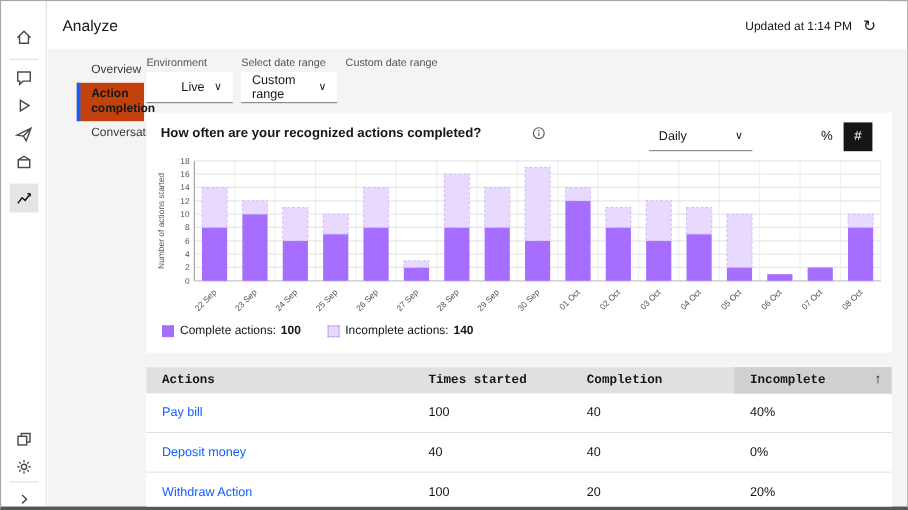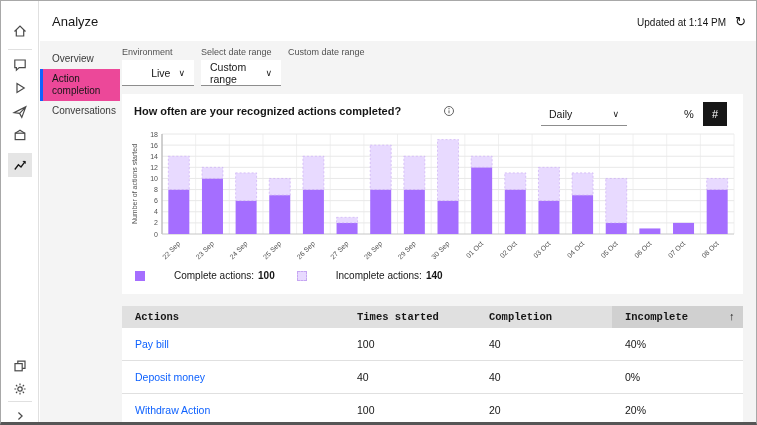--- a/index.html
+++ b/index.html
@@ -16,35 +16,35 @@
   }
   .rail-icon {
     position:absolute; left:7px; width:24px; height:24px;
     display:flex; align-items:center; justify-content:center; cursor:pointer;
   }
   .rail-icon svg { display:block; }
   .rail-icon.selected { background:#e5e5e5; }
   .rail-divider { position:absolute; left:7px; width:24px; border-top:1px solid #e0e0e0; }
   
   .header {
-    position:absolute; left:39px; top:0; right:0; height:40px; background:#ffffff;
+    position:absolute; left:39px; top:0; right:16px; height:40px; background:#ffffff;
   }
   .page-title { position:absolute; left:12px; top:13px; font-size:13px; color:#161616; }
   .updated { position:absolute; right:30px; top:16px; font-size:10px; color:#161616; }
   .refresh-btn { position:absolute; right:10px; top:13px; font-size:13px; color:#161616; cursor:pointer; }
   
   .content { position:absolute; left:39px; top:40px; right:0; bottom:0; background:#f4f4f4; }
   
-  .subnav { position:absolute; left:0; top:8px; width:80px; }
+  .subnav { position:absolute; left:0; top:8px; width:80px;padding-left:24px; }
   .subnav-item {
     position:relative; padding:4px 4px 4px 9px; font-size:10px; color:#393939;
     cursor:pointer; line-height:12px; border-left:3px solid transparent;
   }
   .subnav-item.selected {
-    background:#ec4899; border-left:3px solid #0f62fe; font-weight:normal; color:#161616;
+    background:#c2410c; border-left:3px solid #0f62fe; font-weight:bold; color:#161616;
   }
   
   .filter { position:absolute; top:6px; }
   .filter-label { font-size:9px; color:#525252; margin-bottom:3px; display:block; }
   .filter-box {
     background:#ffffff; border-bottom:1px solid #8d8d8d; height:26px;
     display:flex; align-items:center; padding:0 9px; font-size:10.5px; color:#161616;
     cursor:pointer; justify-content:flex-end;
   }
   .chev { font-size:9px; color:#161616; margin-left:8px; }
@@ -67,21 +67,21 @@
     position:absolute; top:8px; width:24px; height:24px; display:flex; align-items:center;
     justify-content:center; font-size:11px; cursor:pointer; background:#ffffff; color:#161616;
   }
   .toggle-btn.percent { right:42px; }
   .toggle-btn.count   { right:16px; background:#161616; color:#ffffff; }
   .chart-area { position:absolute; left:6px; top:36px; }
   .legend { position:absolute; left:13px; top:176px; display:flex; align-items:center; font-size:10px; }
   .legend-swatch { width:10px; height:10px; display:inline-block; margin-right:5px; }
   .legend-swatch.complete { background:#a56eff; }
   .legend-swatch.incomplete { background:#e8daff; border:1px dashed #c6a6f2; }
-  .legend-label { color:#161616; margin-right:4px;margin-left:24px; }
+  .legend-label { color:#161616; margin-right:4px; }
   .legend-value { font-weight:bold; margin-right:22px; }
   
   .table { position:absolute; left:82px; top:265px; width:621px; bottom:0; background:#ffffff; }
   .t-row { display:grid; grid-template-columns:222px 132px 136px 131px; }
   .t-head { background:#e0e0e0; height:22px; }
   .t-head .t-cell { font-weight:bold; display:flex; align-items:center; font-size:10.5px;font-family:Liberation Mono, monospace; }
   .t-cell { padding:0 8px 0 13px; font-size:10.5px; display:flex; align-items:center; color:#161616; }
   .t-head .t-cell.sorted { background:#d0d0d0; justify-content:space-between; cursor:pointer; }
   .sort-arrow { font-size:11px; margin-left:6px; }
   .t-body .t-row { height:33px; border-bottom:1px solid #e0e0e0; background:#ffffff; }

